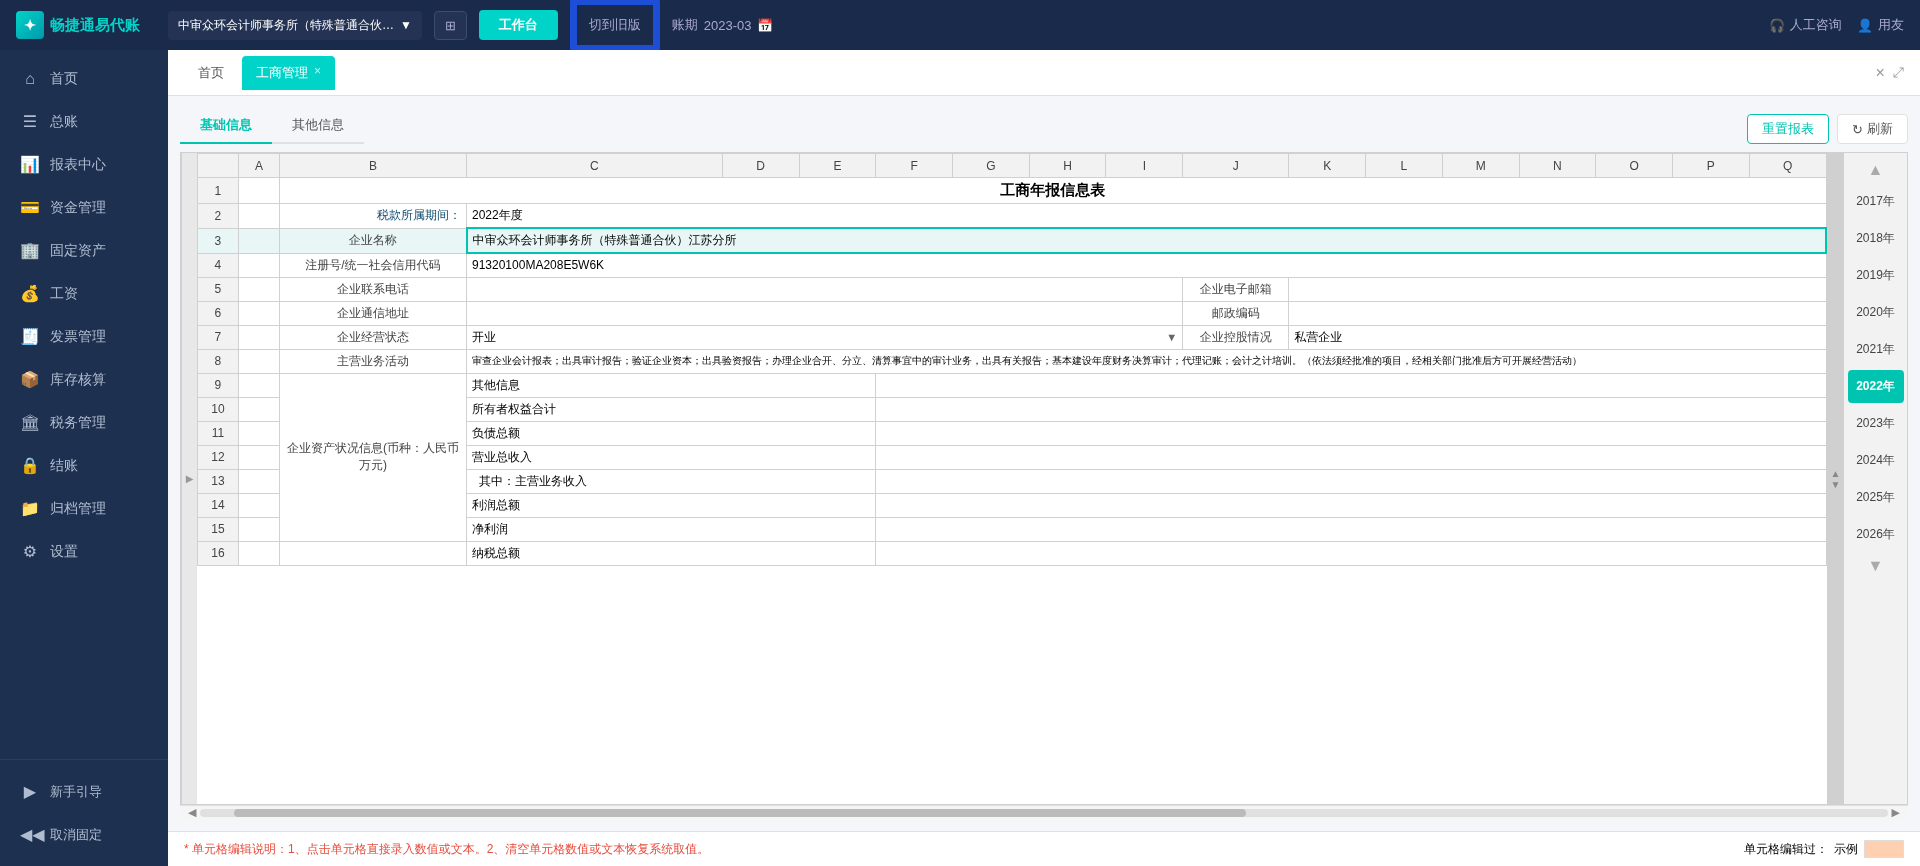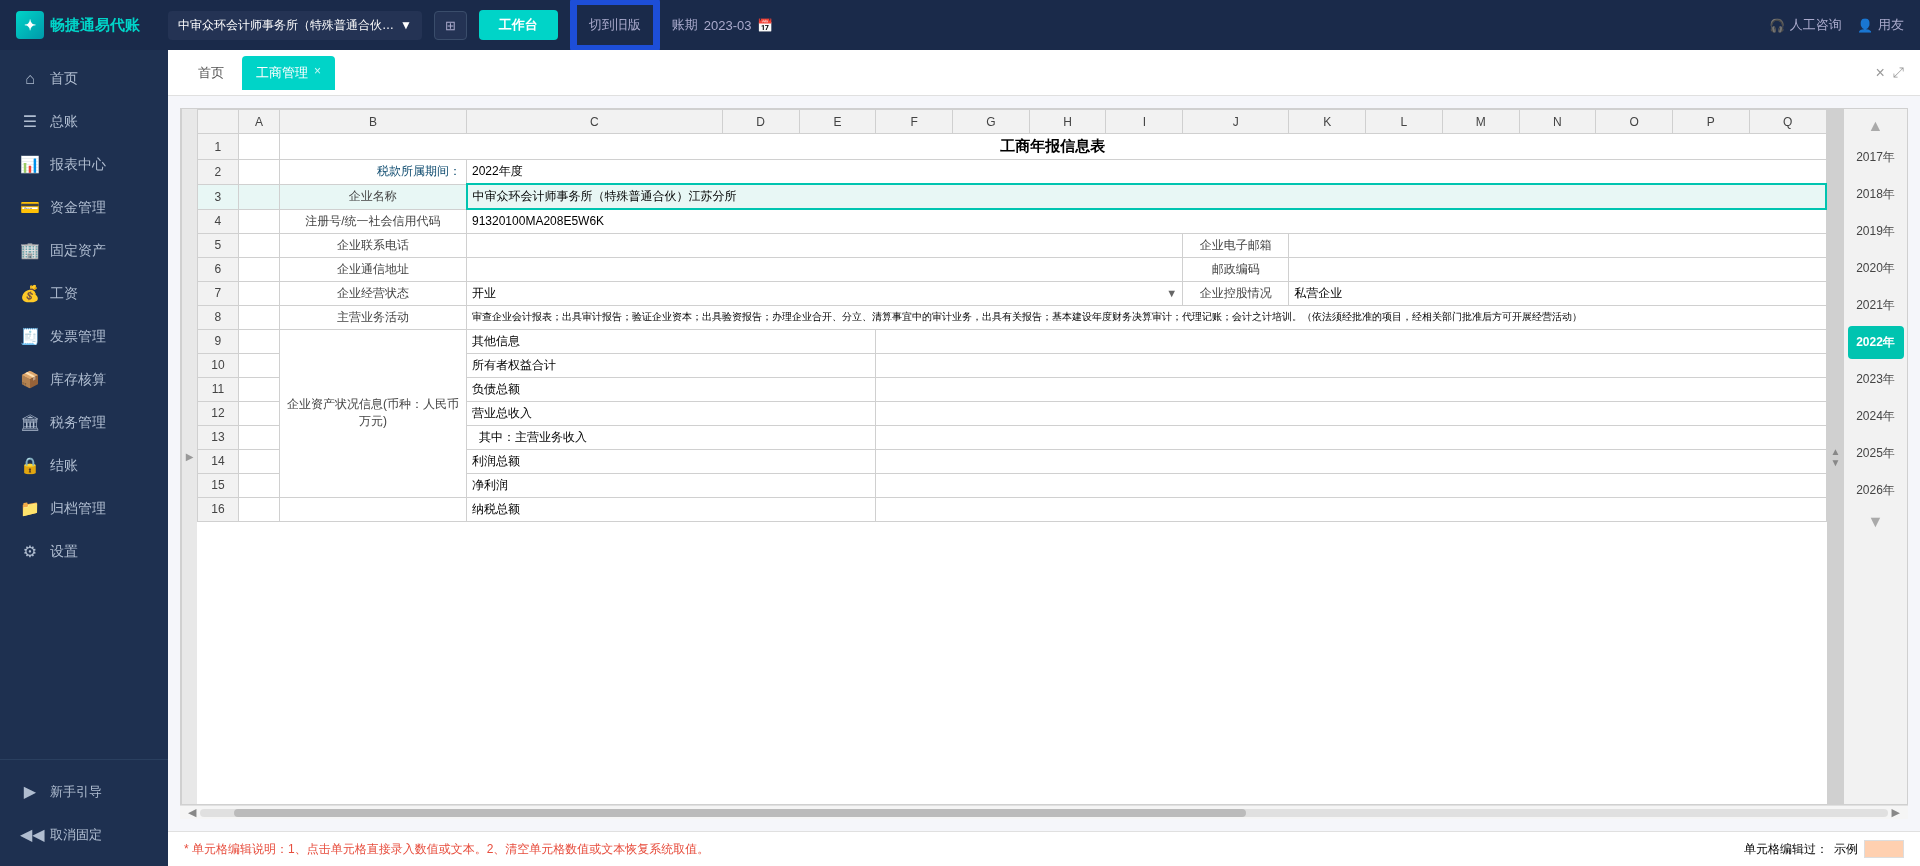--- a/index.html
+++ b/index.html
@@ -185,20 +185,33 @@
       </div>
       <div class="spacer"></div>
       <div class="tab-bar-right">
         <span style="font-size:16px; cursor:pointer;">×</span>
         <span style="font-size:14px; cursor:pointer;">⤢</span>
       </div>
     </div>
 
     <div class="sheet-container">
 
+      <div style="display:flex; align-items:flex-end; justify-content:space-between; margin-bottom:8px;">
+        <div class="sub-tabs">
+          <div class="sub-tab active">基础信息</div>
+          <div class="sub-tab">其他信息</div>
+        </div>
+        <div style="display:flex; gap:8px;">
+          <button class="btn-reset">重置报表</button>
+          <button class="btn-refresh">
+            <span>↻</span>
+            <span>刷新</span>
+          </button>
+        </div>
+      </div>
 
       <div style="display:flex; flex:1; overflow:hidden; border:1px solid #d0d0d0; background:white;">
 
         <div class="panel-toggle">
           <span style="color:#999; font-size:10px;">▶</span>
         </div>
 
         <div class="sheet-main">
           <table class="spreadsheet">
             <thead>

